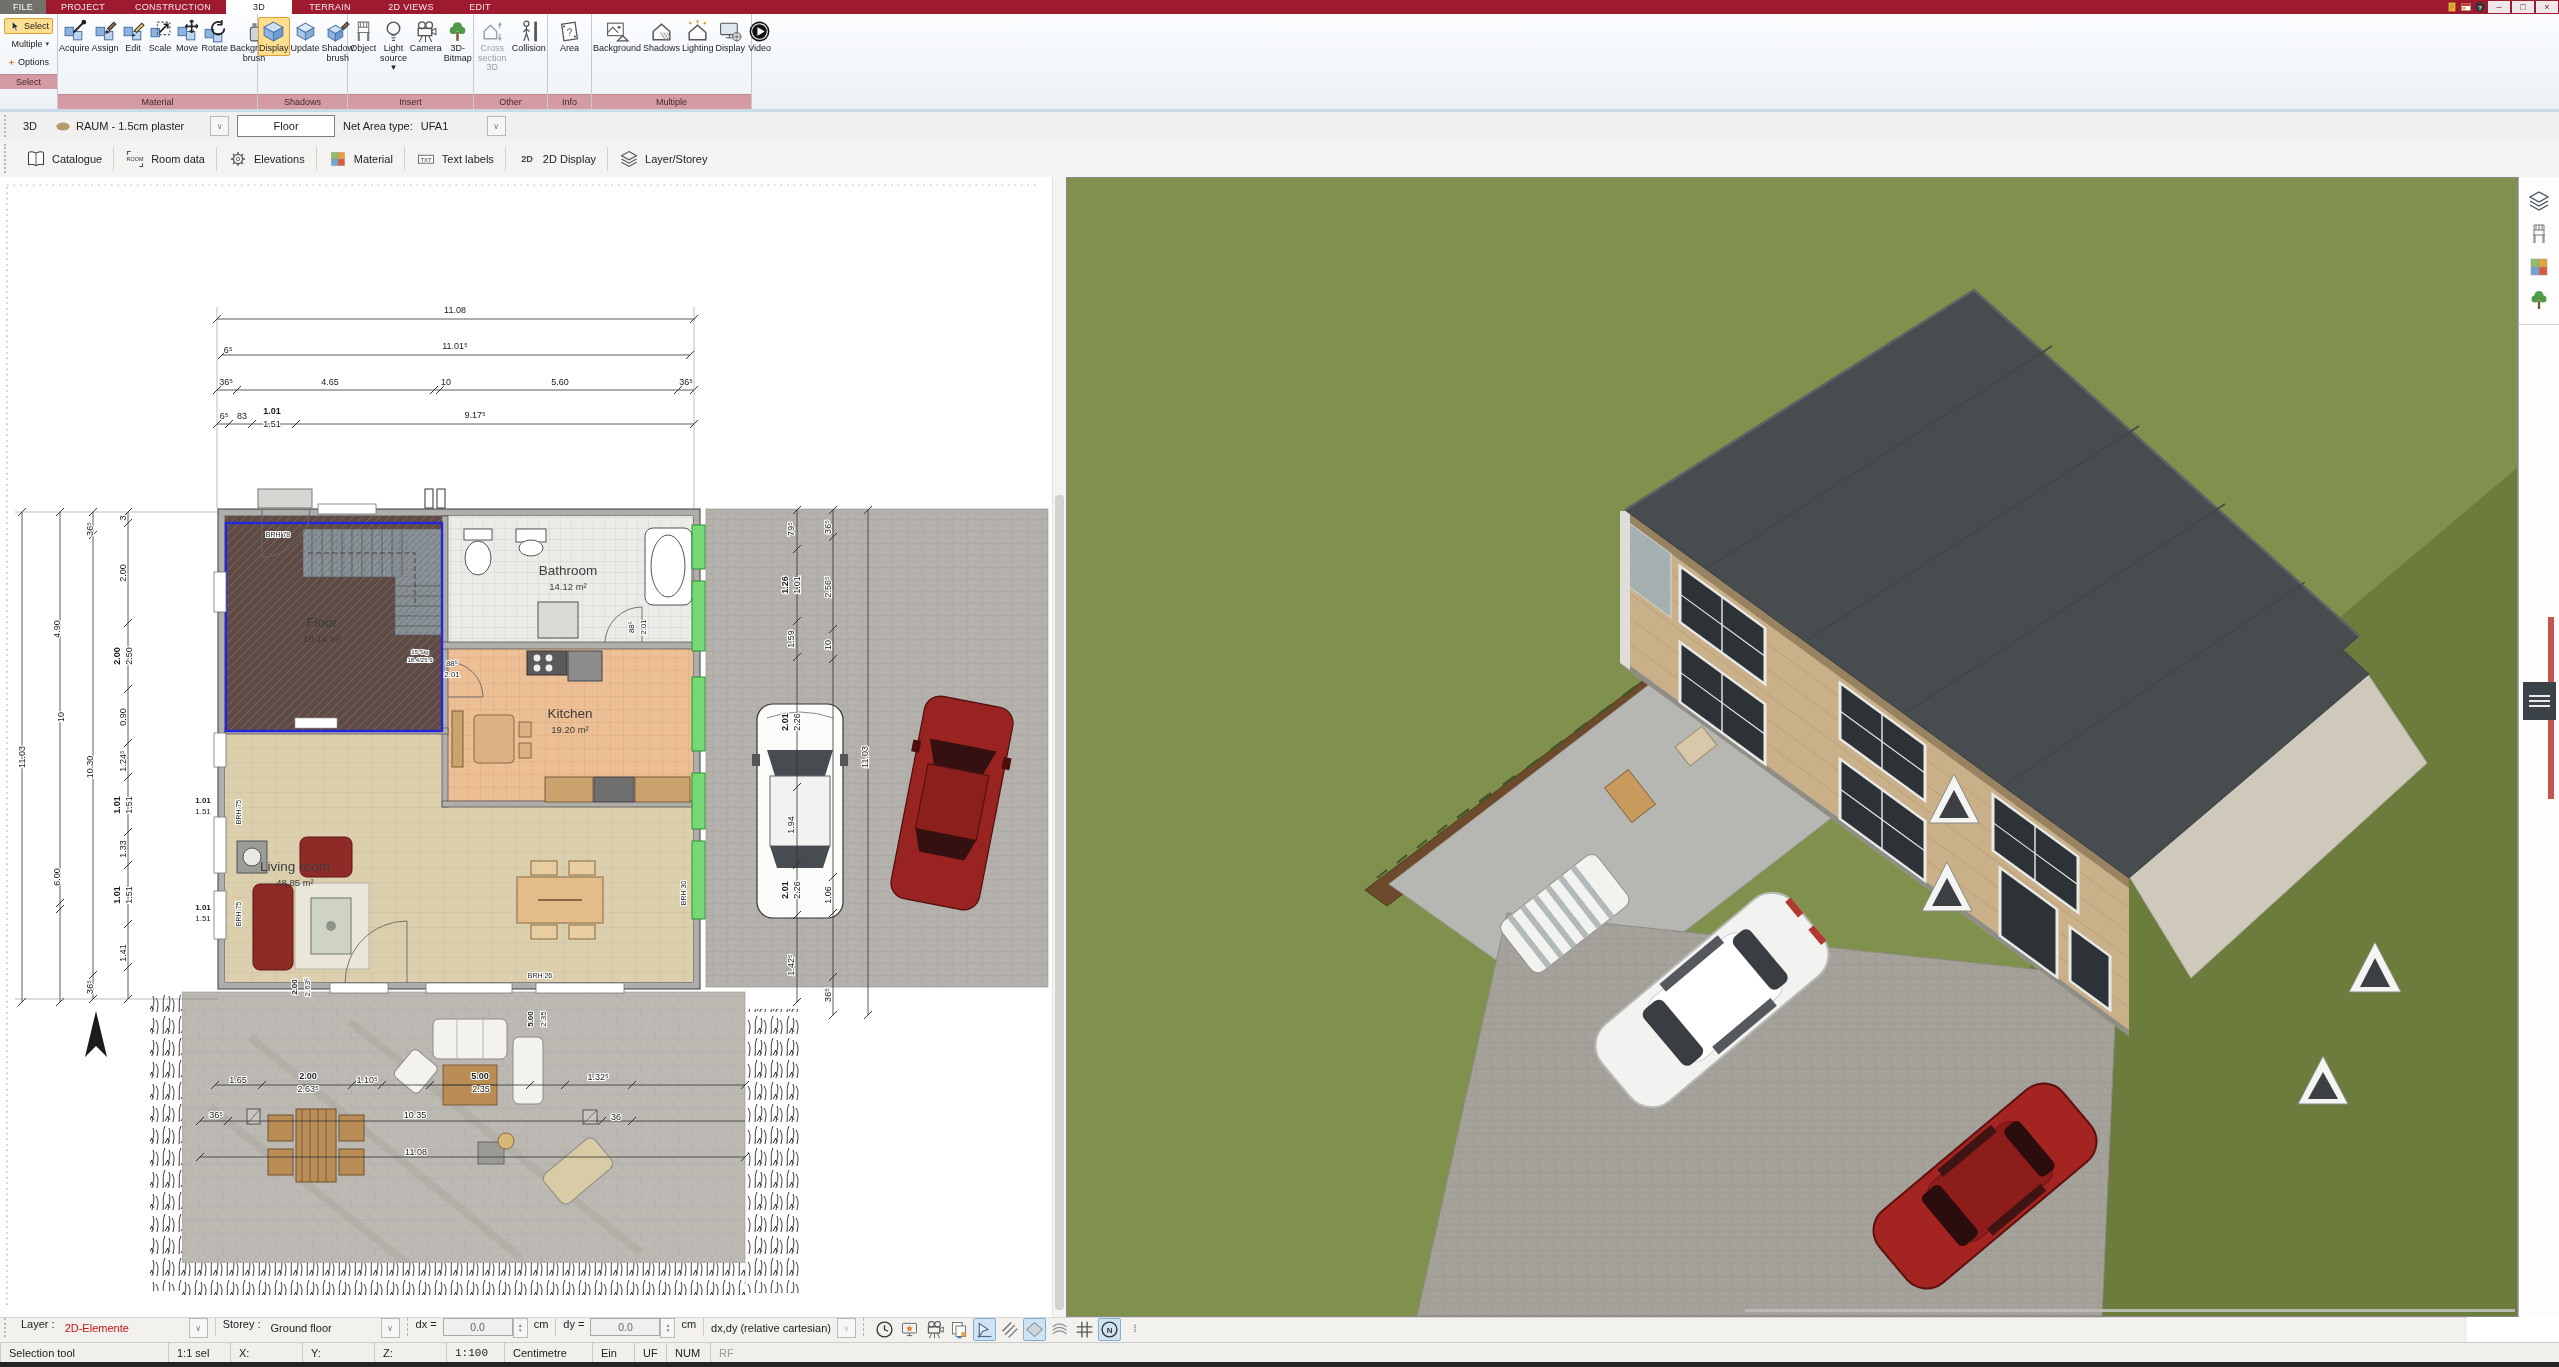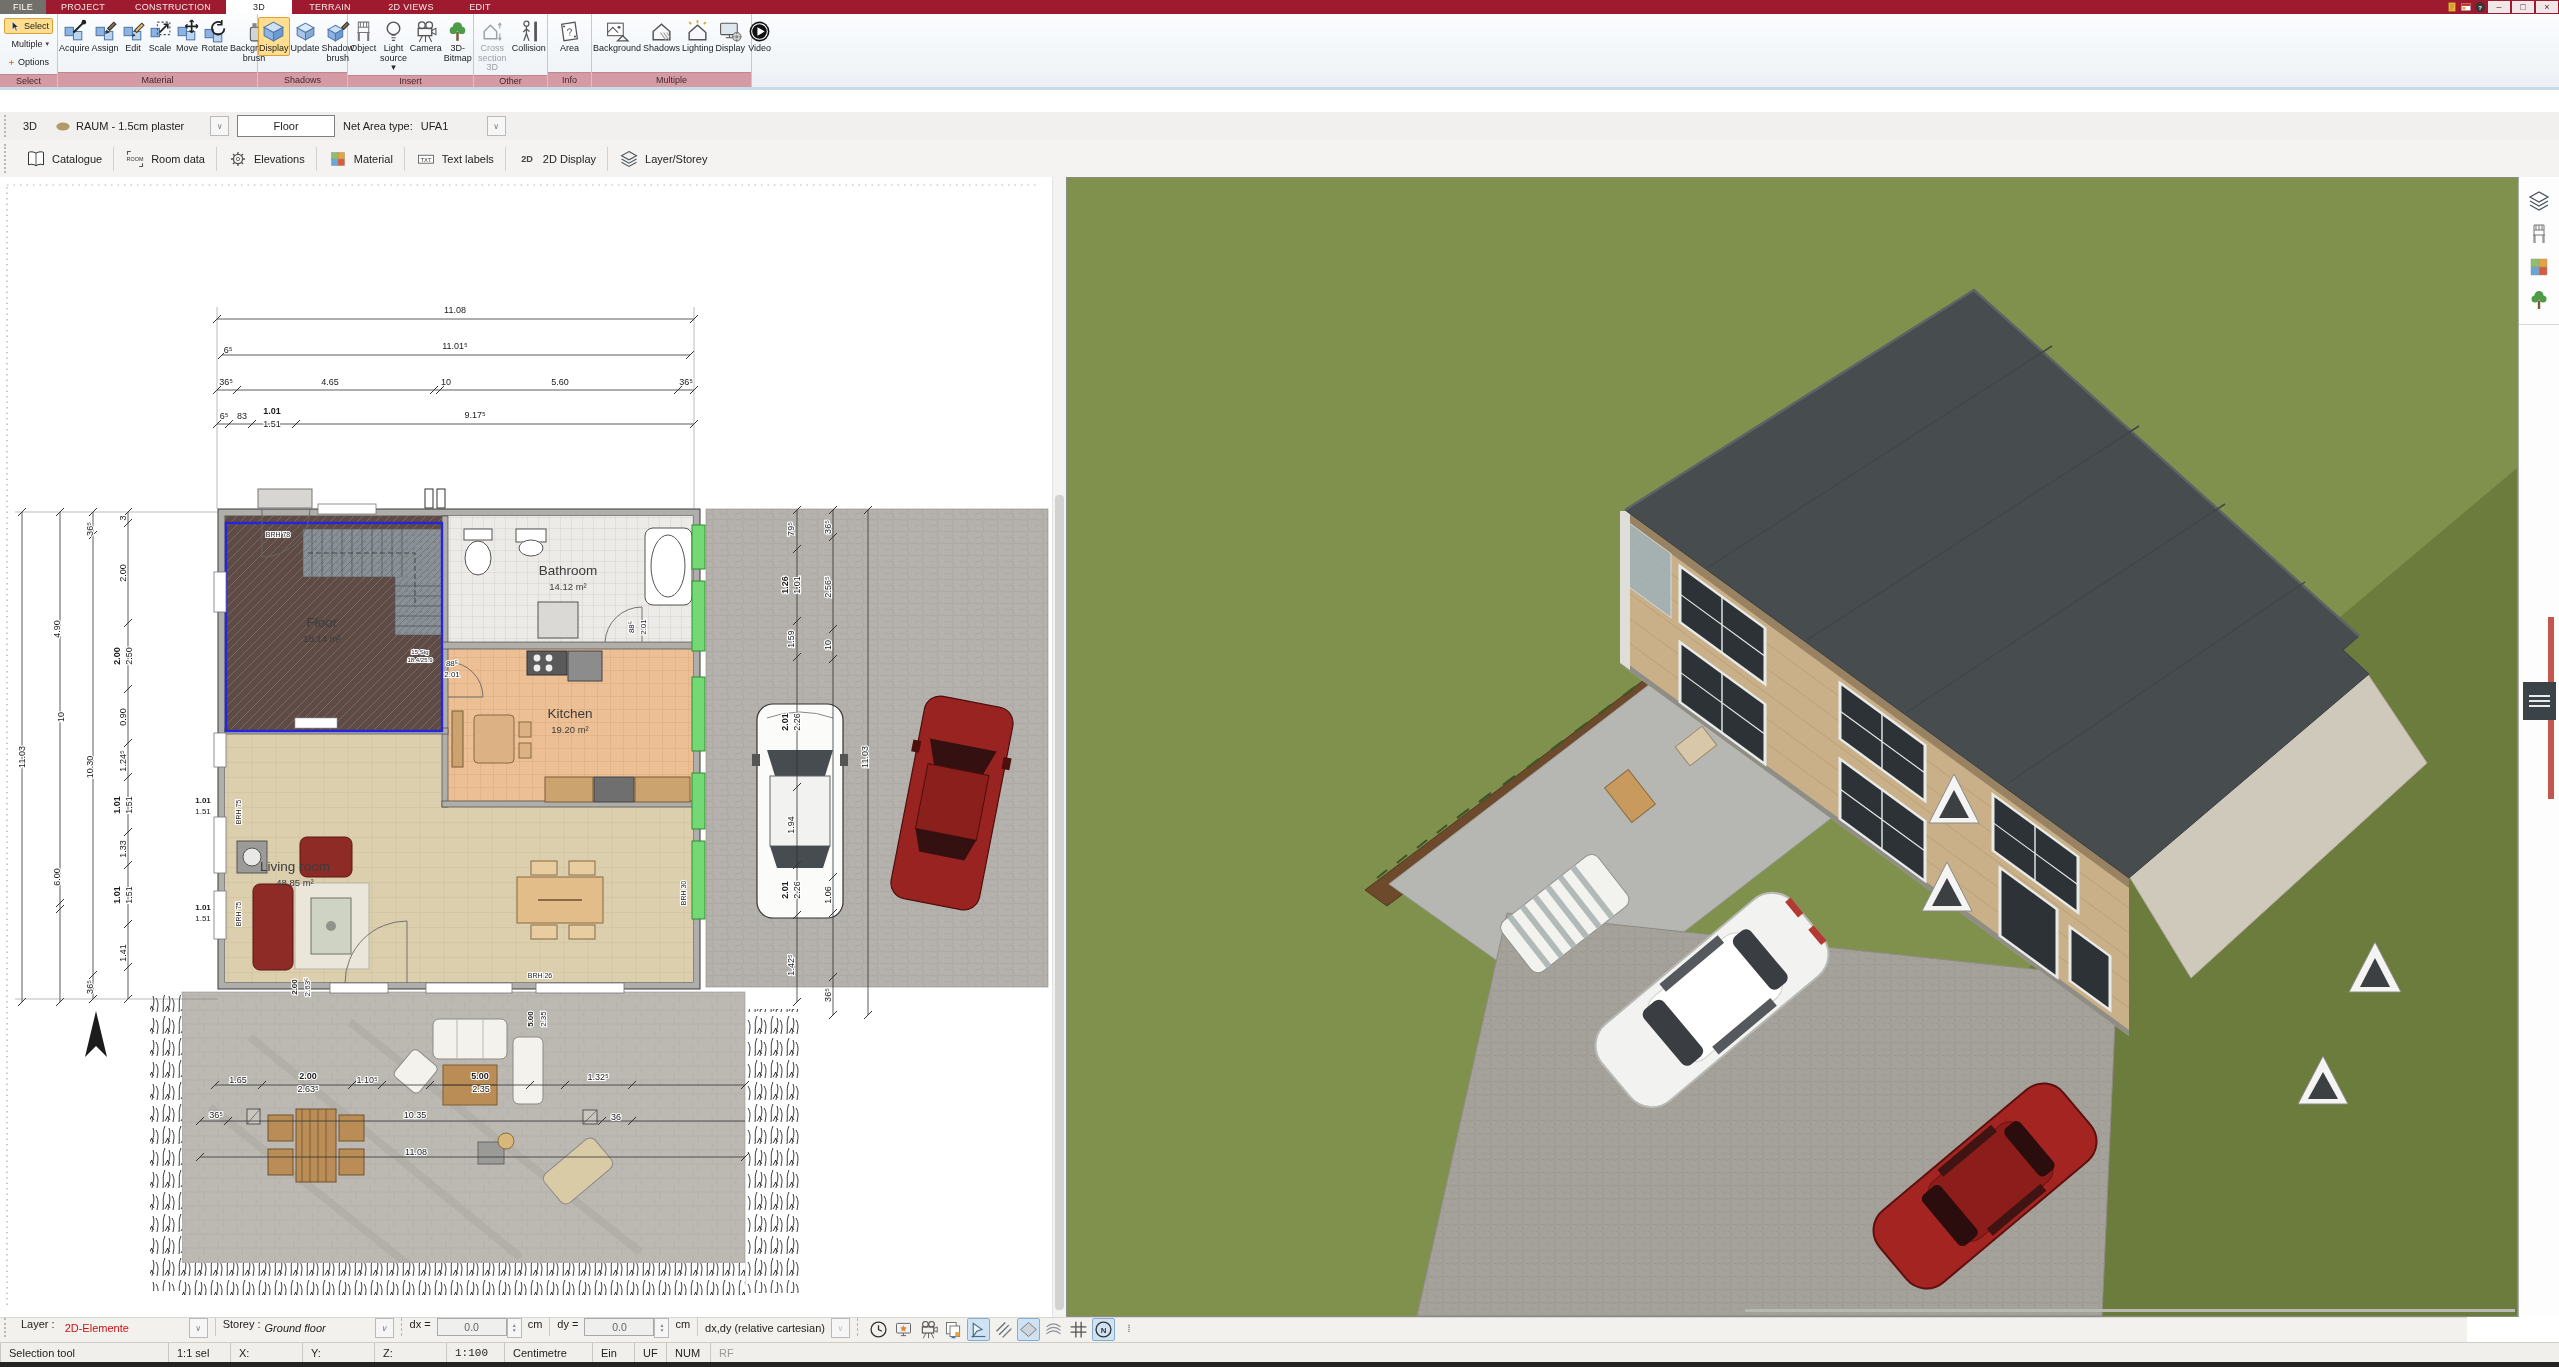--- a/index.html
+++ b/index.html
@@ -7,21 +7,21 @@
   #app{position:absolute;inset:0;}
   
   #tabbar{position:absolute;left:0;top:0;width:2559px;height:14px;background:#9e1b2f;display:flex;align-items:stretch;font-size:9px;color:#f5e8ea;}
   .tab{display:flex;align-items:center;justify-content:center;cursor:default;letter-spacing:.3px;}
   .tab.file{background:#72706a;color:#fff;}
   .tab.active{background:#ffffff;color:#222;}
   #tab-spacer{flex:1;}
   .winbox{width:22px;height:12px;margin:1px 1px 0 1px;background:#f2e7e8;color:#5a2430;display:flex;align-items:center;justify-content:center;font-size:9px;}
   .qicon{width:14px;height:12px;margin-top:1px;}
   
-  #ribbon{position:absolute;left:0;top:14px;width:2559px;height:76px;background:linear-gradient(#fbfdff,#edf1f5);border-bottom:3px solid #c9dbe9;display:flex;box-sizing:border-box;}
+  #ribbon{position:absolute;left:0;top:14px;width:2559px;height:98px;background:linear-gradient(#fbfdff,#edf1f5);border-bottom:3px solid #c9dbe9;display:flex;box-sizing:border-box;}
   .rgroup{display:flex;flex-direction:column;border-right:1px solid #c6c9cd;box-sizing:border-box;}
   .rbtns{flex:1;display:flex;align-items:flex-start;justify-content:space-evenly;padding-top:3px;}
   .rglabel{height:14px;background:#d59ba4;border-top:1px solid #bd8790;font-size:9px;color:#45272c;display:flex;align-items:center;justify-content:center;}
   .rbtn{display:flex;flex-direction:column;align-items:center;width:100%;padding:1px 0;border-radius:2px;border:1px solid transparent;}
   .rbtn .ricon{width:25px;height:25px;}
   .rbtn .rlabel{font-size:9px;line-height:9.5px;color:#222;text-align:center;white-space:pre-line;}
   .rbtn.active{background:#ffde8f;border-color:#dfa137;}
   .rbtn.disabled .rlabel{color:#9aa0a6;}
   .selcol{display:flex;flex-direction:column;gap:2px;padding:4px 4px;}
   .srow{display:flex;align-items:center;gap:3px;font-size:9px;color:#222;padding:0 3px;height:14px;border:1px solid transparent;border-radius:2px;}
@@ -924,21 +924,21 @@
 
   <div id="bbar">
     <span class="grip"></span>
     <span style="margin-left:6px;">Layer :</span>
     <span class="combo" style="margin-left:10px;">
       <span style="color:#cc1111;width:118px;">2D-Elemente</span>
       <span class="cbtn">∨</span>
     </span>
     <span class="bsep"></span>
     <span>Storey :</span>
-    <span class="combo" style="margin-left:4px;font-style:italic;">
+    <span class="combo" style="margin-left:10px;">
       <span style="width:104px;">Ground floor</span>
       <span class="cbtn">∨</span>
     </span>
     <span class="bsepd"></span>
     <span>dx =</span>
     <span class="num" style="margin-left:6px;">0.0</span>
     <span class="spin">
         <span>▲</span>
         <span>▼</span>
       </span>

